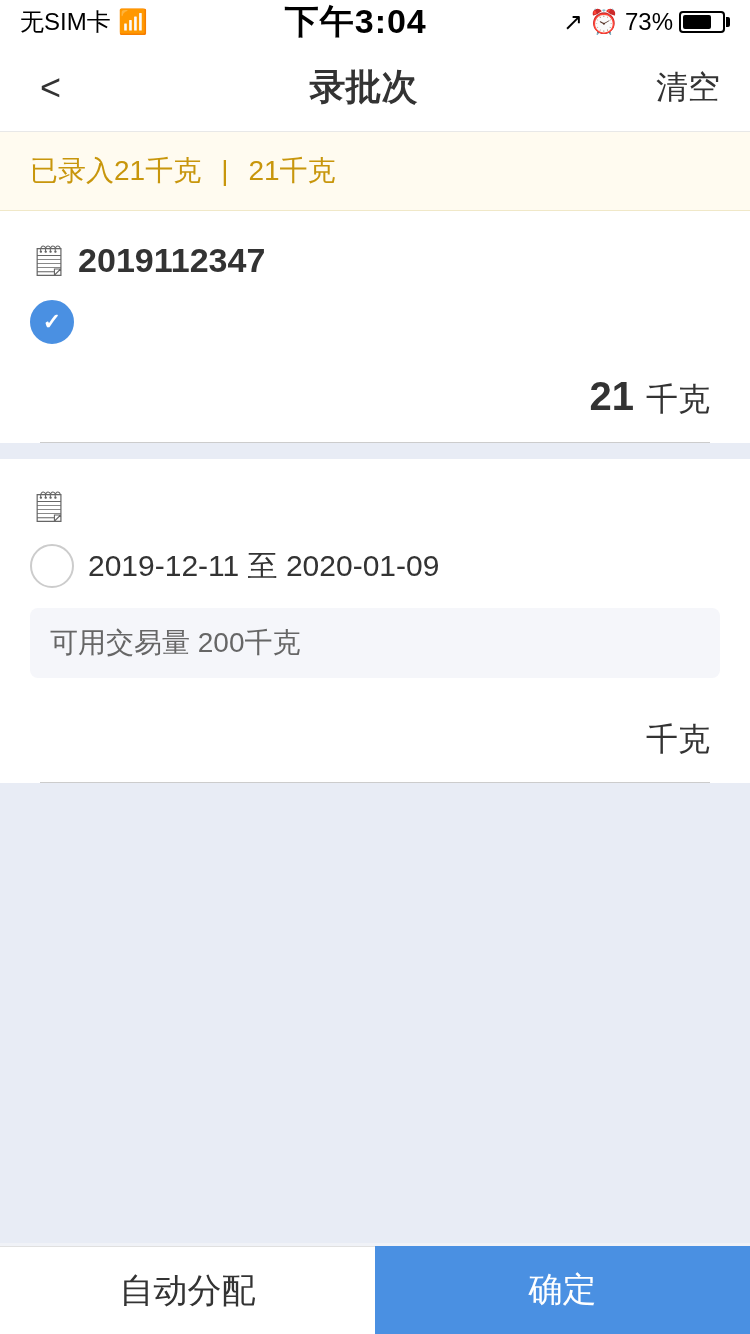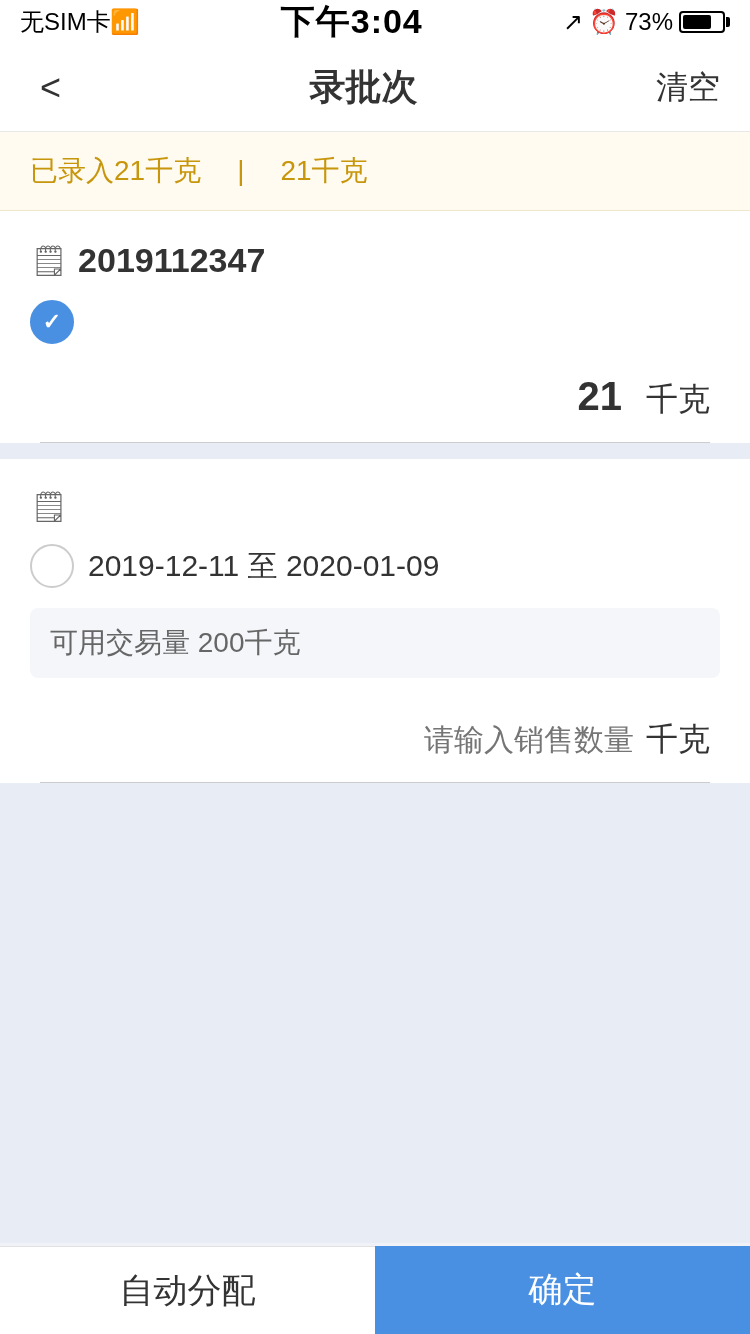--- a/index.html
+++ b/index.html
@@ -20,20 +20,21 @@
       display: flex;
       align-items: center;
       justify-content: space-between;
       padding: 0 20px;
       font-size: 26px;
       font-weight: 500;
     }
     .status-left {
       display: flex;
       align-items: center;
+      gap: 8px;
       font-size: 24px;
     }
     .status-center {
       font-size: 34px;
       font-weight: 700;
       letter-spacing: 1px;
     }
     .status-right {
       display: flex;
       align-items: center;
@@ -94,21 +95,21 @@
       color: #333;
       cursor: pointer;
     }
 
     
     .info-bar {
       background: #fffbf0;
       padding: 20px 30px;
       display: flex;
       align-items: center;
-      gap: 16px;
+      gap: 0;
       border-bottom: 1px solid #f0e8c8;
     }
     .info-item {
       font-size: 28px;
       color: #c8960c;
       font-weight: 500;
     }
     .info-divider {
       color: #c8960c;
       font-size: 28px;
@@ -174,21 +175,21 @@
       color: #666;
     }
 
     
     .amount-row {
       display: flex;
       justify-content: flex-end;
       align-items: baseline;
       padding: 20px 40px;
       background: #fff;
-      gap: 24px;
+      gap: 12px;
     }
     .amount-value {
       font-size: 40px;
       font-weight: 600;
       color: #333;
     }
     .amount-unit {
       font-size: 32px;
       color: #333;
     }
@@ -322,21 +323,20 @@
   <div class="batch-header">
     <span class="doc-icon">🗒</span>
   </div>
   <div class="batch-date-row">
     <div class="radio-btn">
     </div>
     <span class="batch-date">2019-12-11 至 2020-01-09</span>
   </div>
   <div class="avail-row">可用交易量 200千克</div>
   <div class="input-row">
-    <input class="input-field" type="text" style="color: rgb(187, 187, 187);" placeholder="请输入销售数量">
     <span class="input-unit">千克</span>
   </div>
   <div class="input-underline"></div>
 </div>
 
 <div class="bottom-area" style="height: 460px;"></div>
 
 <div class="footer">
   <button class="btn-auto">自动分配</button>
   <button class="btn-confirm">确定</button>

